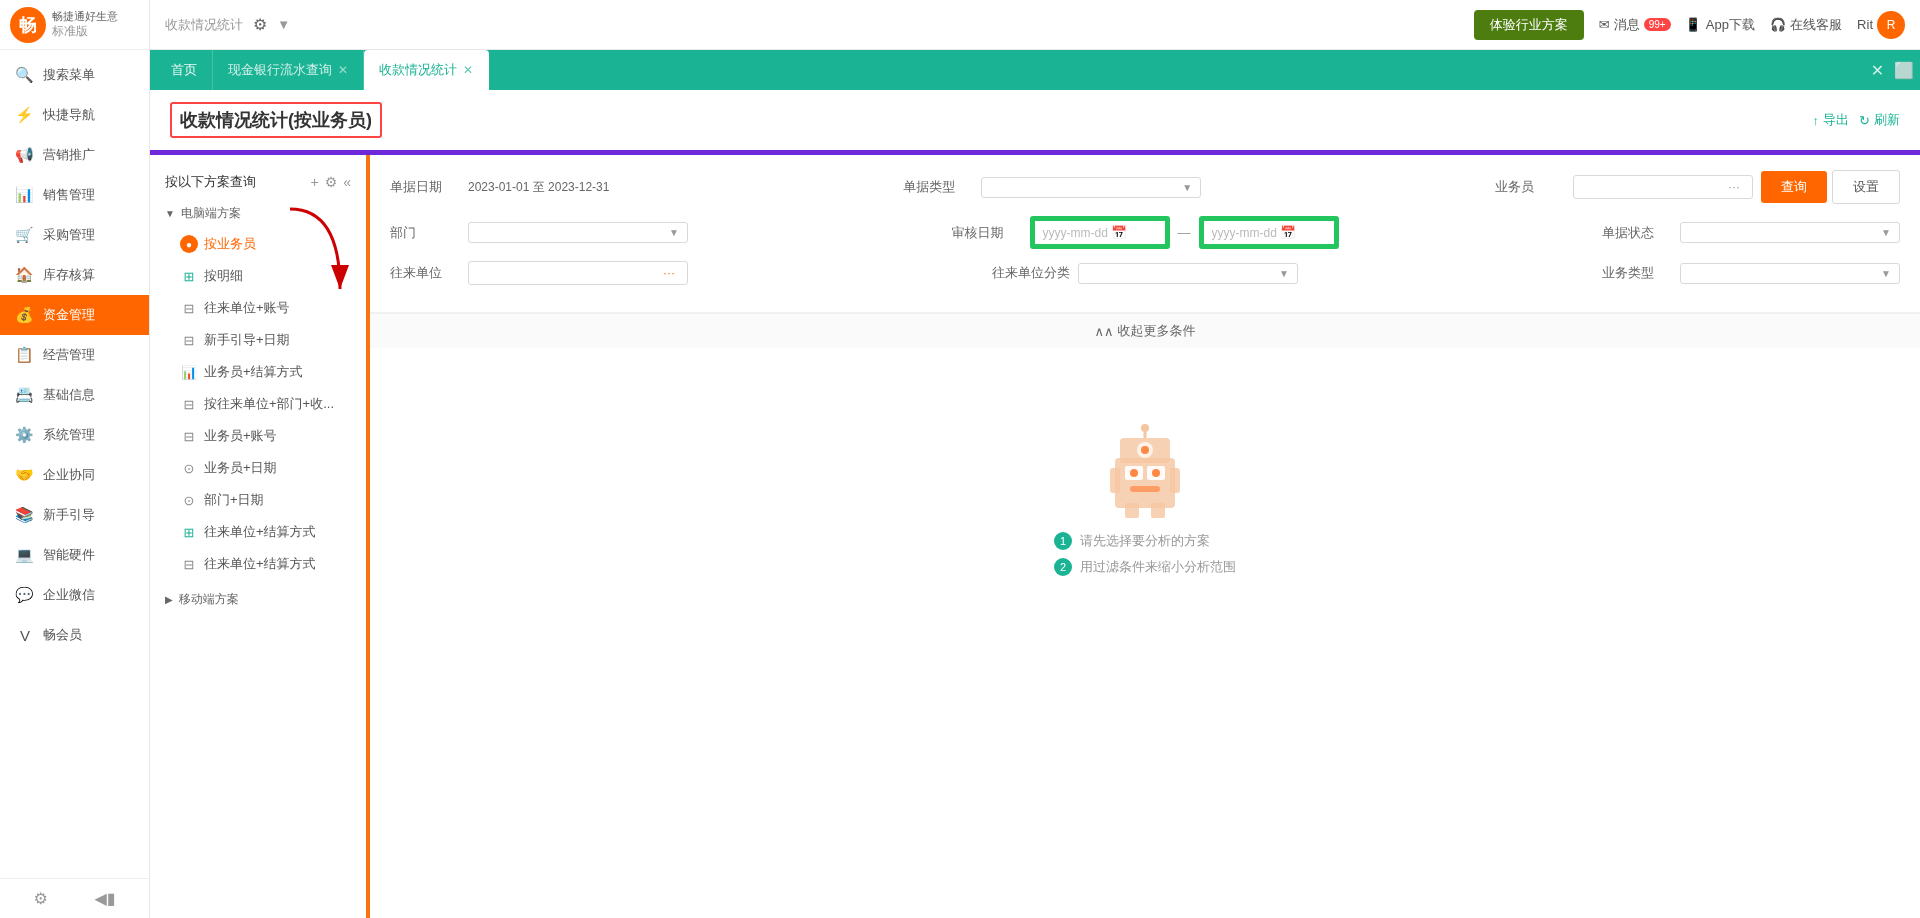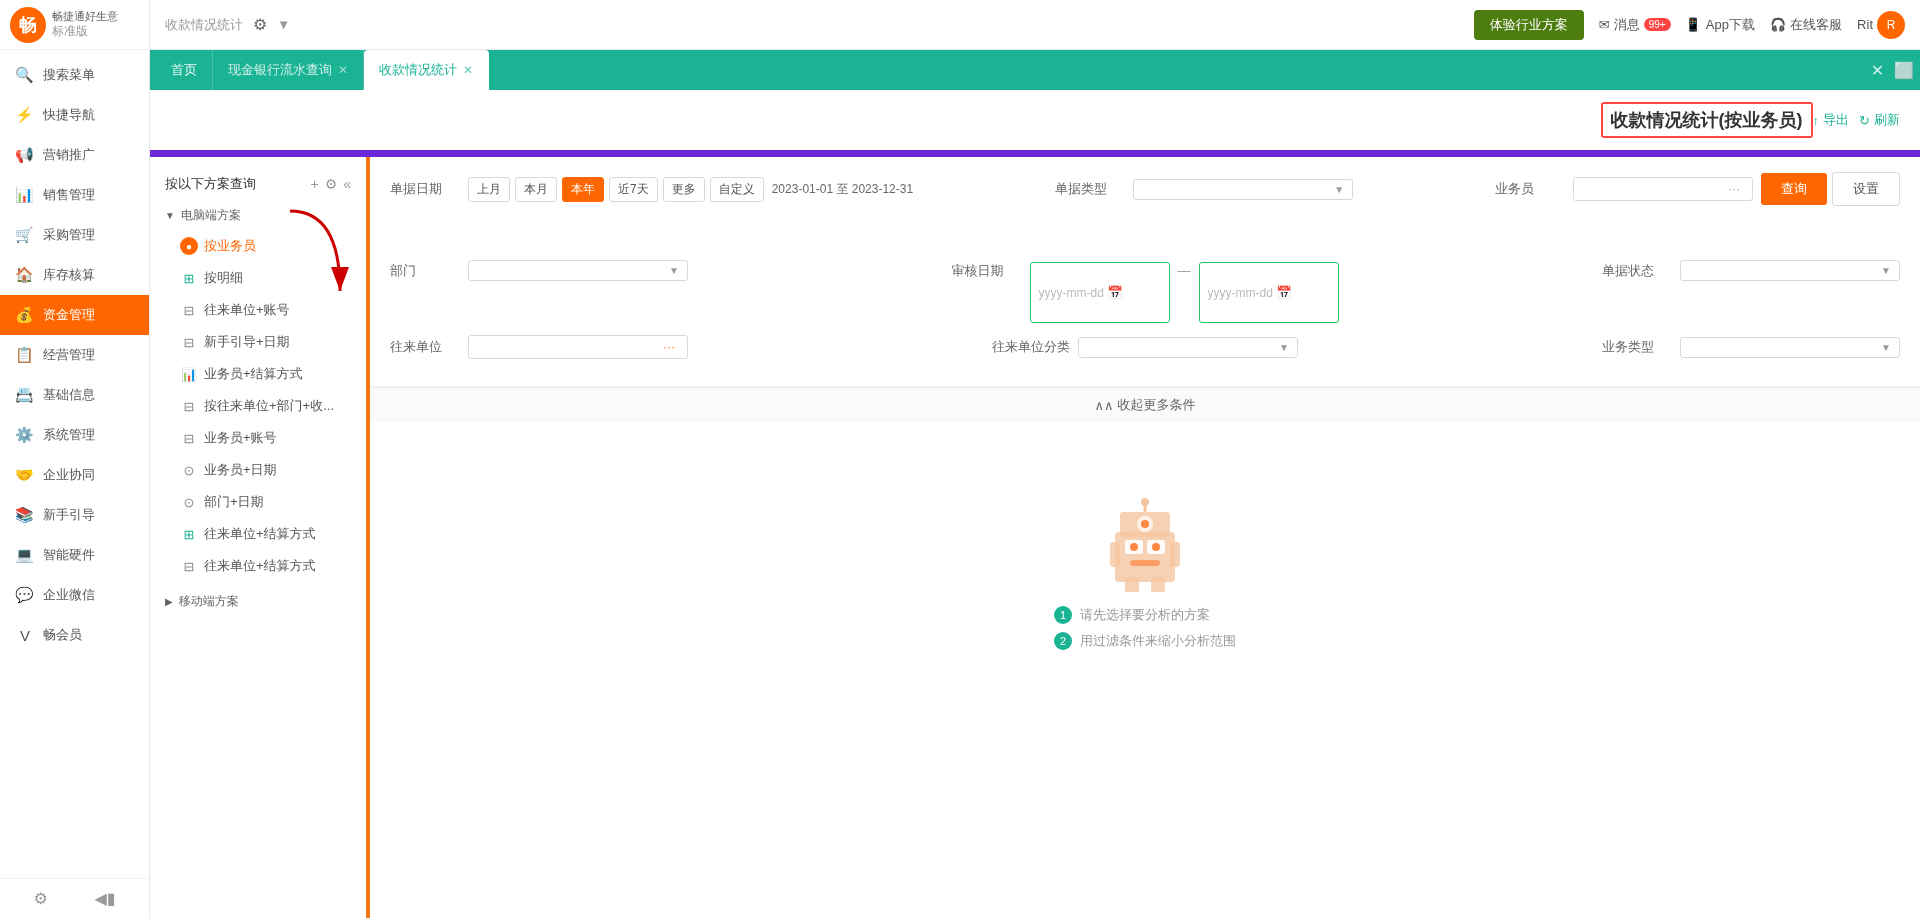--- a/index.html
+++ b/index.html
@@ -37,21 +37,21 @@
     .tab.active { background: #fff; color: #1ab394; border-radius: 4px 4px 0 0; }
     .tab-home { color: rgba(255,255,255,0.9); }
     .tab-close { margin-left: 6px; font-size: 12px; opacity: 0.7; }
     .tabs-right { margin-left: auto; display: flex; align-items: center; gap: 10px; }
     .tab-ctrl { color: rgba(255,255,255,0.8); font-size: 16px; cursor: pointer; }
 
     
     .page-container { flex: 1; background: #f5f5f5; overflow-y: auto; position: relative; }
 
     
-    .page-header { background: #fff; padding: 12px 20px; display: flex; align-items: center; justify-content: flex-end; border-bottom: 7px solid #6d28d9; }
+    .page-header { background: #fff; padding: 12px 20px; display: flex; align-items: center; justify-content: space-between; border-bottom: 5px solid #6d28d9; }
     .page-title { font-size: 18px; font-weight: bold; color: #333; border: 2px solid #ff4444; padding: 4px 8px; border-radius: 3px; }
     .page-header-actions { display: flex; align-items: center; gap: 10px; }
     .header-action-btn { display: flex; align-items: center; gap: 4px; color: #1ab394; font-size: 13px; cursor: pointer; }
 
     
     .content-body { display: flex; height: calc(100% - 60px); }
 
     
     .left-panel { width: 220px; background: #fff; border-right: 4px solid #f97316; padding: 10px 0; overflow-y: auto; }
     .panel-header { display: flex; align-items: center; justify-content: space-between; padding: 8px 15px; font-size: 13px; color: #333; }
@@ -70,21 +70,21 @@
     .right-panel { flex: 1; background: #fff; overflow-y: auto; }
     .filter-section { padding: 15px 20px; background: #fff; border-bottom: 1px solid #f0f0f0; }
     .filter-row { display: flex; align-items: center; margin-bottom: 12px; flex-wrap: wrap; gap: 8px; }
     .filter-label { color: #666; font-size: 13px; min-width: 70px; }
     .filter-dates { display: flex; align-items: center; gap: 5px; }
     .date-btn { padding: 3px 8px; border: 1px solid #d9d9d9; border-radius: 3px; font-size: 12px; cursor: pointer; color: #555; background: #fff; }
     .date-btn.active { background: #ff6600; color: white; border-color: #ff6600; }
     .date-range-text { color: #666; font-size: 12px; }
     .filter-select { display: flex; align-items: center; border: 1px solid #d9d9d9; border-radius: 3px; padding: 4px 8px; min-width: 180px; justify-content: space-between; cursor: pointer; background: #fff; }
     .chevron { color: #999; font-size: 10px; }
-    .date-input { display: flex; align-items: center; border: 1px solid #22c55e; border-radius: 3px; padding: 22px 8px; min-width: 140px; gap: 4px; background: #fff; cursor: pointer; margin-top: 44px; }
+    .date-input { display: flex; align-items: center; border: 5px solid #22c55e; border-radius: 3px; padding: 4px 8px; min-width: 140px; gap: 4px; background: #fff; cursor: pointer; }
     .date-input-text { color: #bbb; font-size: 12px; }
     .date-sep { color: #999; }
     .query-btn { background: #ff6600; color: white; border: none; padding: 7px 20px; border-radius: 3px; cursor: pointer; font-size: 13px; }
     .set-btn { background: #fff; color: #555; border: 1px solid #d9d9d9; padding: 7px 20px; border-radius: 3px; cursor: pointer; font-size: 13px; }
 
     
     .empty-state { display: flex; flex-direction: column; align-items: center; justify-content: center; padding: 60px 20px; }
     .empty-steps { color: #999; font-size: 13px; line-height: 2; }
     .step-item { display: flex; align-items: center; gap: 8px; }
     .step-num { width: 18px; height: 18px; border-radius: 50%; background: #1ab394; color: white; font-size: 11px; display: flex; align-items: center; justify-content: center; }
@@ -315,28 +315,20 @@
             <span>移动端方案</span>
           </div>
         </div>
       </div>
 
       <div class="right-panel">
         <div class="filter-section">
 
           <div class="filter-row">
             <span class="filter-label">单据日期</span>
-            <div class="filter-dates">
-              <button class="date-btn">上月</button>
-              <button class="date-btn">本月</button>
-              <button class="date-btn active">本年</button>
-              <button class="date-btn">近7天</button>
-              <button class="date-btn">更多</button>
-              <button class="date-btn">自定义</button>
-            </div>
             <span class="date-range-text">2023-01-01 至 2023-12-31</span>
             <span style="flex:1;"></span>
             <span class="filter-label">单据类型</span>
             <div class="filter-select" style="width:220px;">
               <span style="color:#bbb;font-size:12px;"></span>
               <span class="chevron">▼</span>
             </div>
             <span style="flex:1;"></span>
             <span class="filter-label">业务员</span>
             <div class="filter-select" style="width:180px;">

